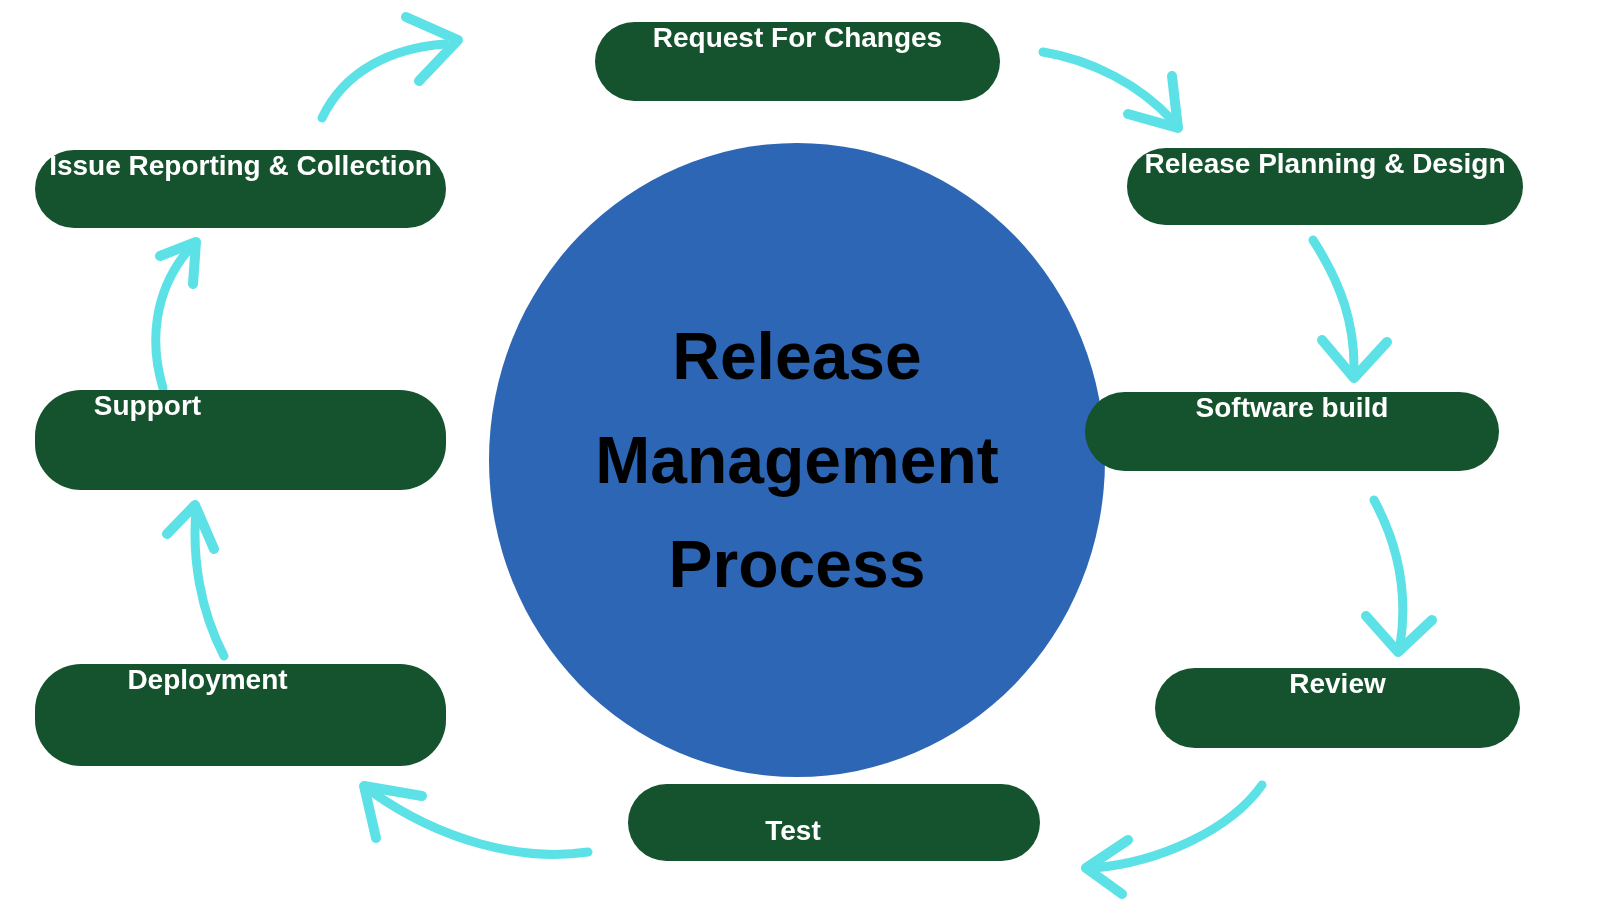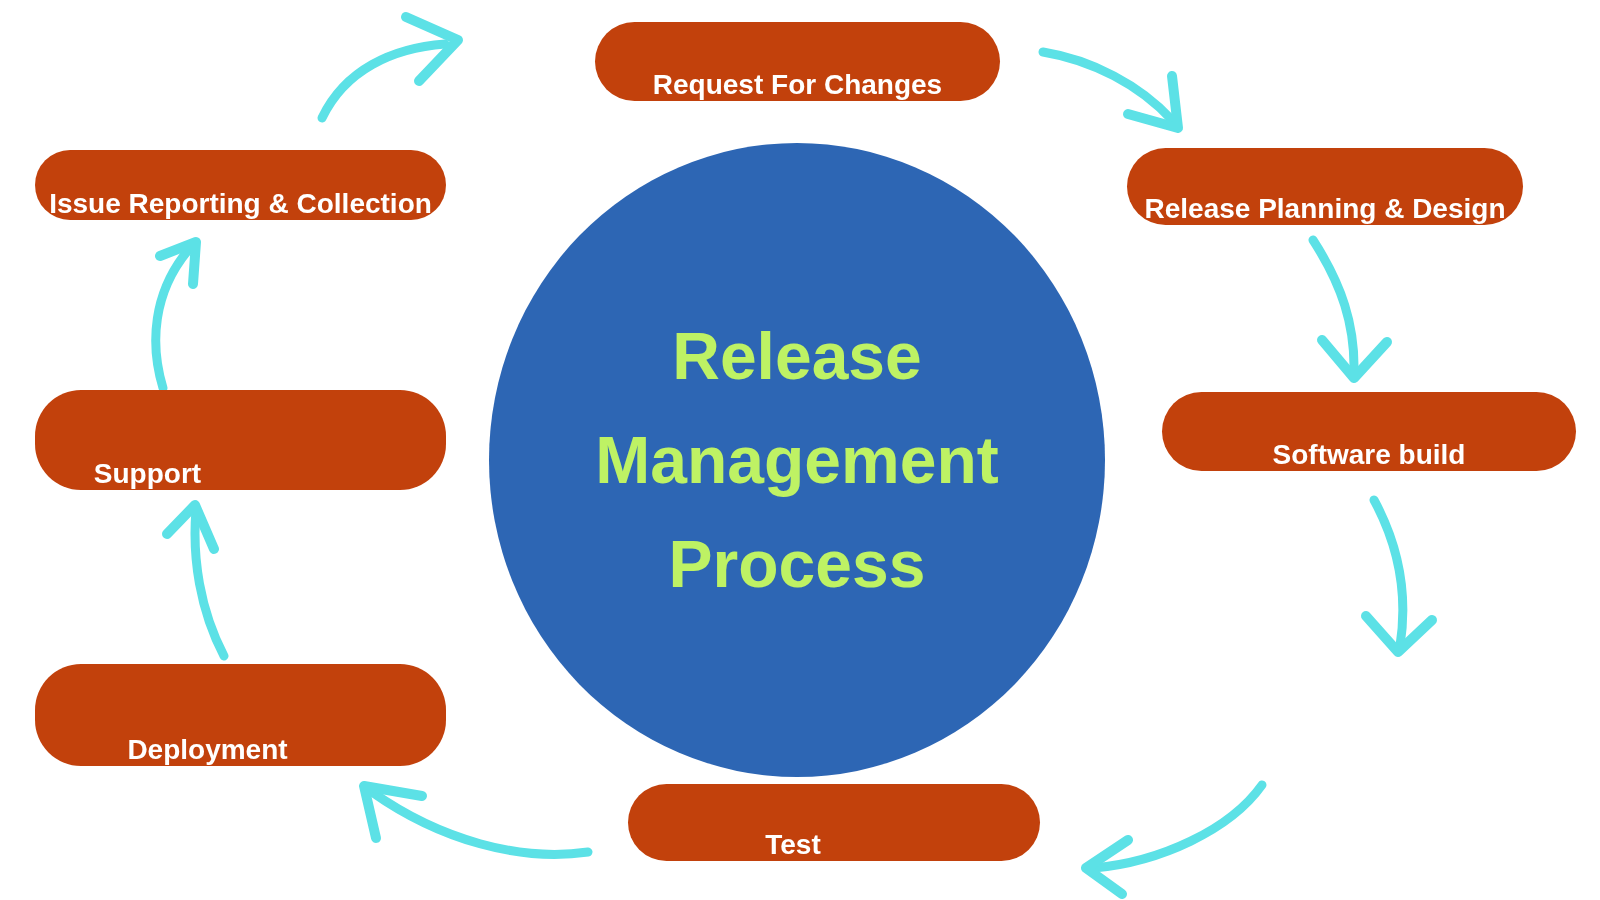--- a/index.html
+++ b/index.html
@@ -15,46 +15,46 @@
     position:absolute;
     left:489px;top:143px;
     width:616px;height:634px;
     background:#2d66b4;
     border-radius:50%;
     display:flex;flex-direction:column;
     align-items:center;justify-content:center;
     text-align:center;
   }
   .center-circle .line{
-    color:#bef264;
+    color:#000000;
     font-size:66px;
     font-weight:700;
     line-height:104px;
     white-space:nowrap;
   }
   .pill{
     position:absolute;
-    background:#c2410c;
+    background:#14532d;
     border-radius:46px;
-    display:flex;align-items:flex-end;justify-content:center;
+    display:flex;align-items:flex-start;justify-content:center;
   }
   .pill__label{
     color:#ffffff;
     font-size:28px;
     font-weight:700;
     white-space:nowrap;
   }
   .pill--request            {left:595px;  top:22px;  width:405px; height:79px;}
   .pill--planning           {left:1127px; top:148px; width:396px; height:77px;}
-  .pill--build              {left:1162px; top:392px; width:414px; height:79px;}
+  .pill--build              {left:1085px; top:392px; width:414px; height:79px;}
   .pill--review             {left:1155px; top:668px; width:365px; height:80px;}
   .pill--test               {left:628px;  top:784px; width:412px; height:77px;}
   .pill--deployment         {left:35px;   top:664px; width:411px; height:102px;}
   .pill--support            {left:35px;   top:390px; width:411px; height:100px;}
-  .pill--issue              {left:35px;   top:150px; width:411px; height:70px;}
+  .pill--issue              {left:35px;   top:150px; width:411px; height:78px;}
   .pill--test .pill__label      {transform:translateX(-41px);margin-top:31px;}
   .pill--deployment .pill__label{transform:translateX(-33px);}
   .pill--support .pill__label   {transform:translateX(-93px);}
 </style>
 </head>
 <body>
 
 <div class="stage">
 
   <svg class="arrows" viewBox="0 0 1600 900" fill="none" stroke="#5ce1e6" stroke-linecap="round" stroke-linejoin="round">
@@ -103,20 +103,23 @@
   </div>
 
   <div class="pill pill--planning">
     <span class="pill__label">Release Planning &amp; Design</span>
   </div>
 
   <div class="pill pill--build">
     <span class="pill__label">Software build</span>
   </div>
 
+  <div class="pill pill--review">
+    <span class="pill__label">Review</span>
+  </div>
 
   <div class="pill pill--test">
     <span class="pill__label">Test</span>
   </div>
 
   <div class="pill pill--deployment">
     <span class="pill__label">Deployment</span>
   </div>
 
   <div class="pill pill--support">

